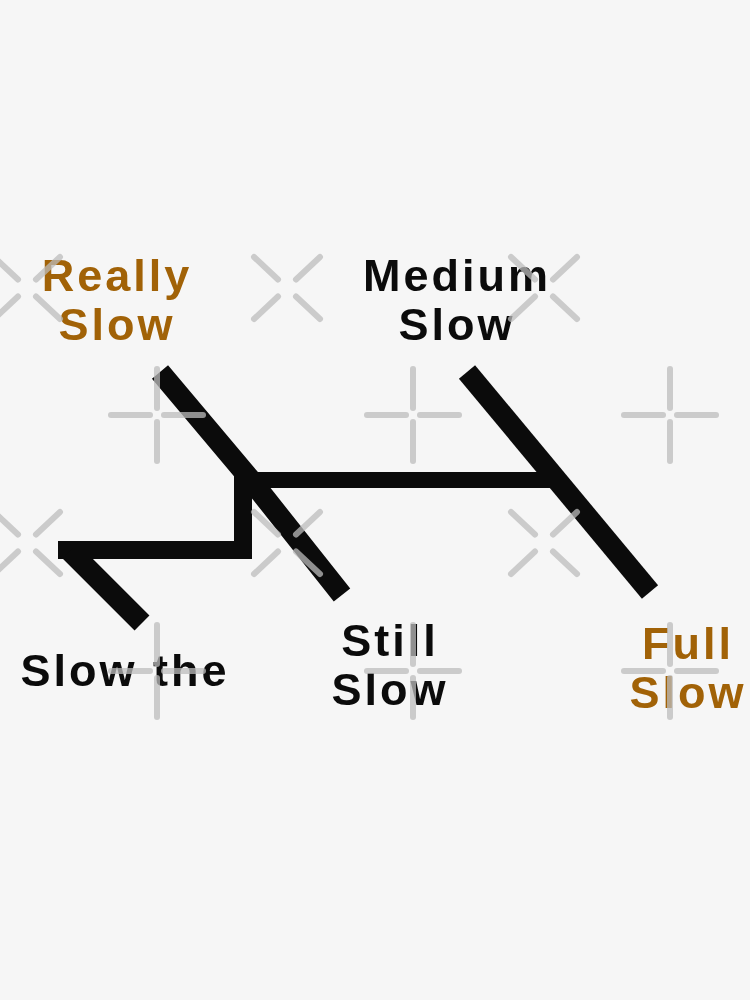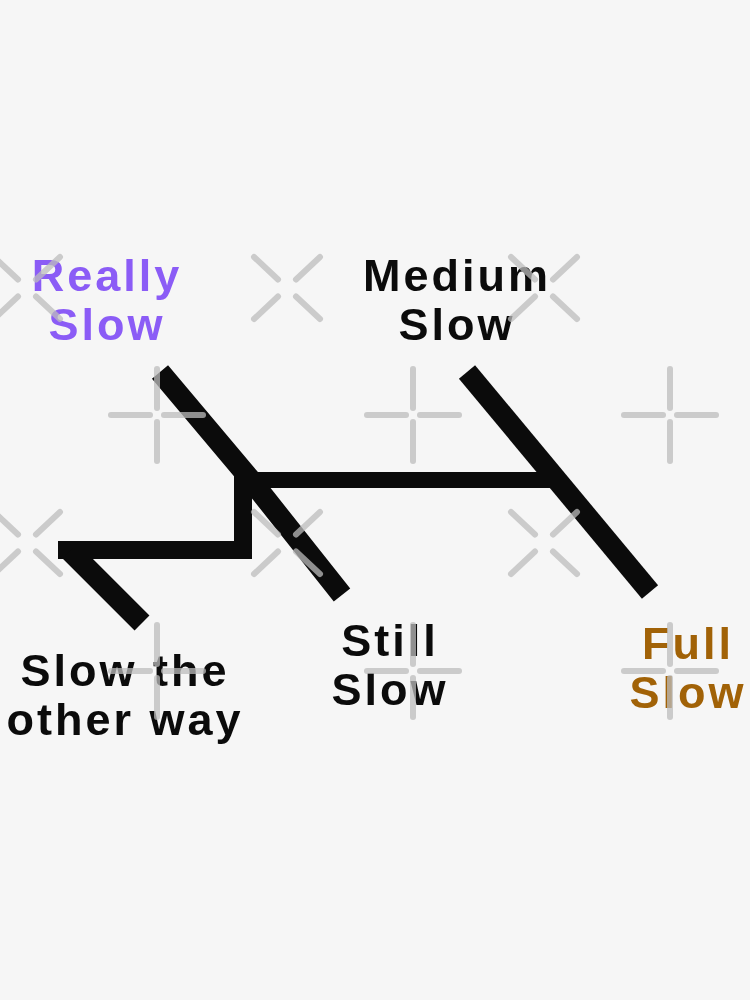--- a/index.html
+++ b/index.html
@@ -46,21 +46,21 @@
 
   <svg id="art-layer" class="layer" viewBox="0 0 750 1000">
       <polyline points="160,372 250,479 342,595" fill="none" stroke="#0b0b0b" stroke-width="21" stroke-linecap="butt" stroke-linejoin="miter"></polyline>
       <polyline points="467,372 650,592" fill="none" stroke="#0b0b0b" stroke-width="21" stroke-linecap="butt" stroke-linejoin="miter"></polyline>
       <polyline points="234,480 557,480" fill="none" stroke="#0b0b0b" stroke-width="16" stroke-linecap="butt" stroke-linejoin="miter"></polyline>
       <polyline points="243,472 243,559" fill="none" stroke="#0b0b0b" stroke-width="18" stroke-linecap="butt" stroke-linejoin="miter"></polyline>
       <polyline points="58,550 252,550" fill="none" stroke="#0b0b0b" stroke-width="18" stroke-linecap="butt" stroke-linejoin="miter"></polyline>
       <polyline points="70,551 142,623" fill="none" stroke="#0b0b0b" stroke-width="21" stroke-linecap="butt" stroke-linejoin="miter"></polyline>
     </svg>
 
-  <div class="label" style="left: 107px; top: 251px; color: #8b5cf6;">
+  <div class="label" style="left: 117px; top: 251px; color: #a16207;">
     <div>Really</div>
     <div>Slow</div>
   </div>
 
   <div class="label" style="left: 457px; top: 251px; color: rgb(11, 11, 11);">
     <div>Medium</div>
     <div>Slow</div>
   </div>
 
   <div class="label" style="left: 390px; top: 616px; color: rgb(11, 11, 11);">
@@ -68,21 +68,20 @@
     <div>Slow</div>
   </div>
 
   <div class="label" style="left: 688px; top: 619px; color: #a16207;">
     <div>Full</div>
     <div>Slow</div>
   </div>
 
   <div class="label" style="left: 125px; top: 646px; color: rgb(11, 11, 11);">
     <div>Slow the</div>
-    <div>other way</div>
   </div>
 
   <svg id="watermark-layer" class="layer" viewBox="0 0 750 1000">
       <g>
         <line x1="-6" y1="257" x2="18" y2="279.54545454545456" stroke="#bcbcbc" stroke-opacity="0.75" stroke-width="6" stroke-linecap="round"></line>
         <line x1="36" y1="296.45454545454544" x2="60" y2="319" stroke="#bcbcbc" stroke-opacity="0.75" stroke-width="6" stroke-linecap="round"></line>
         <line x1="-6" y1="319" x2="18" y2="296.45454545454544" stroke="#bcbcbc" stroke-opacity="0.75" stroke-width="6" stroke-linecap="round"></line>
         <line x1="36" y1="279.54545454545456" x2="60" y2="257" stroke="#bcbcbc" stroke-opacity="0.75" stroke-width="6" stroke-linecap="round"></line>
       </g>
       <g>

